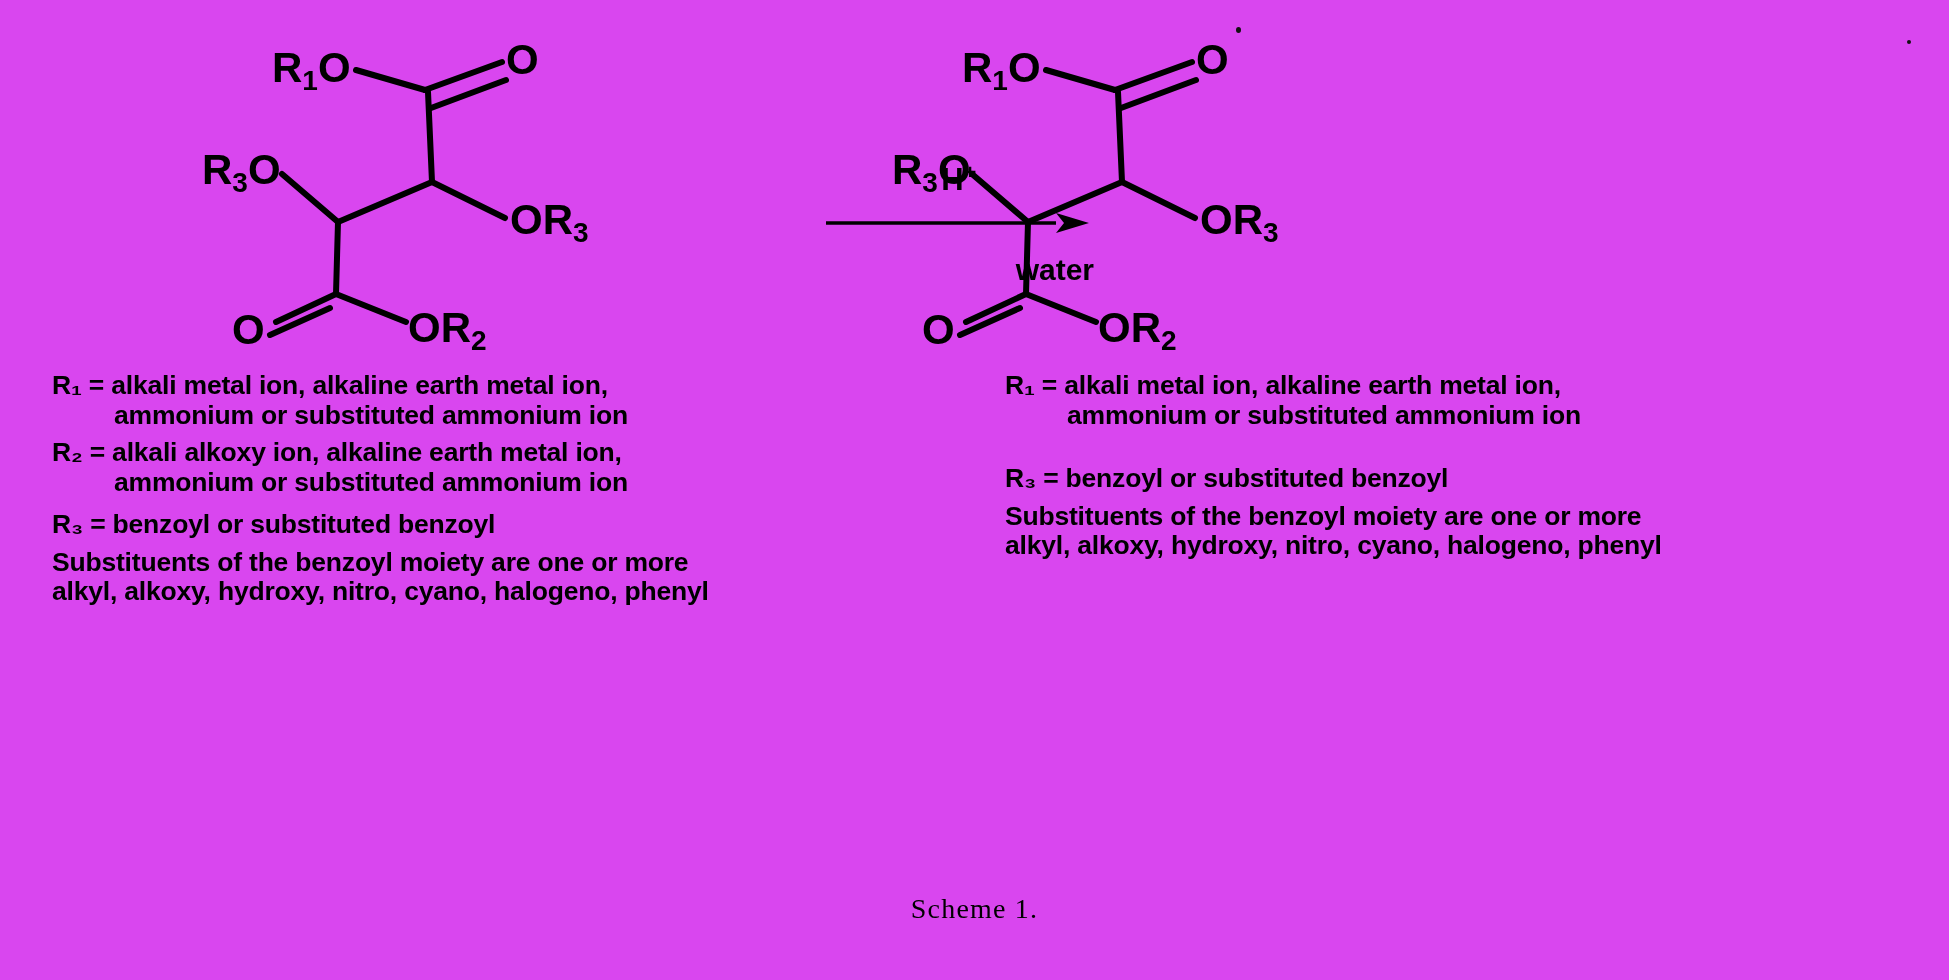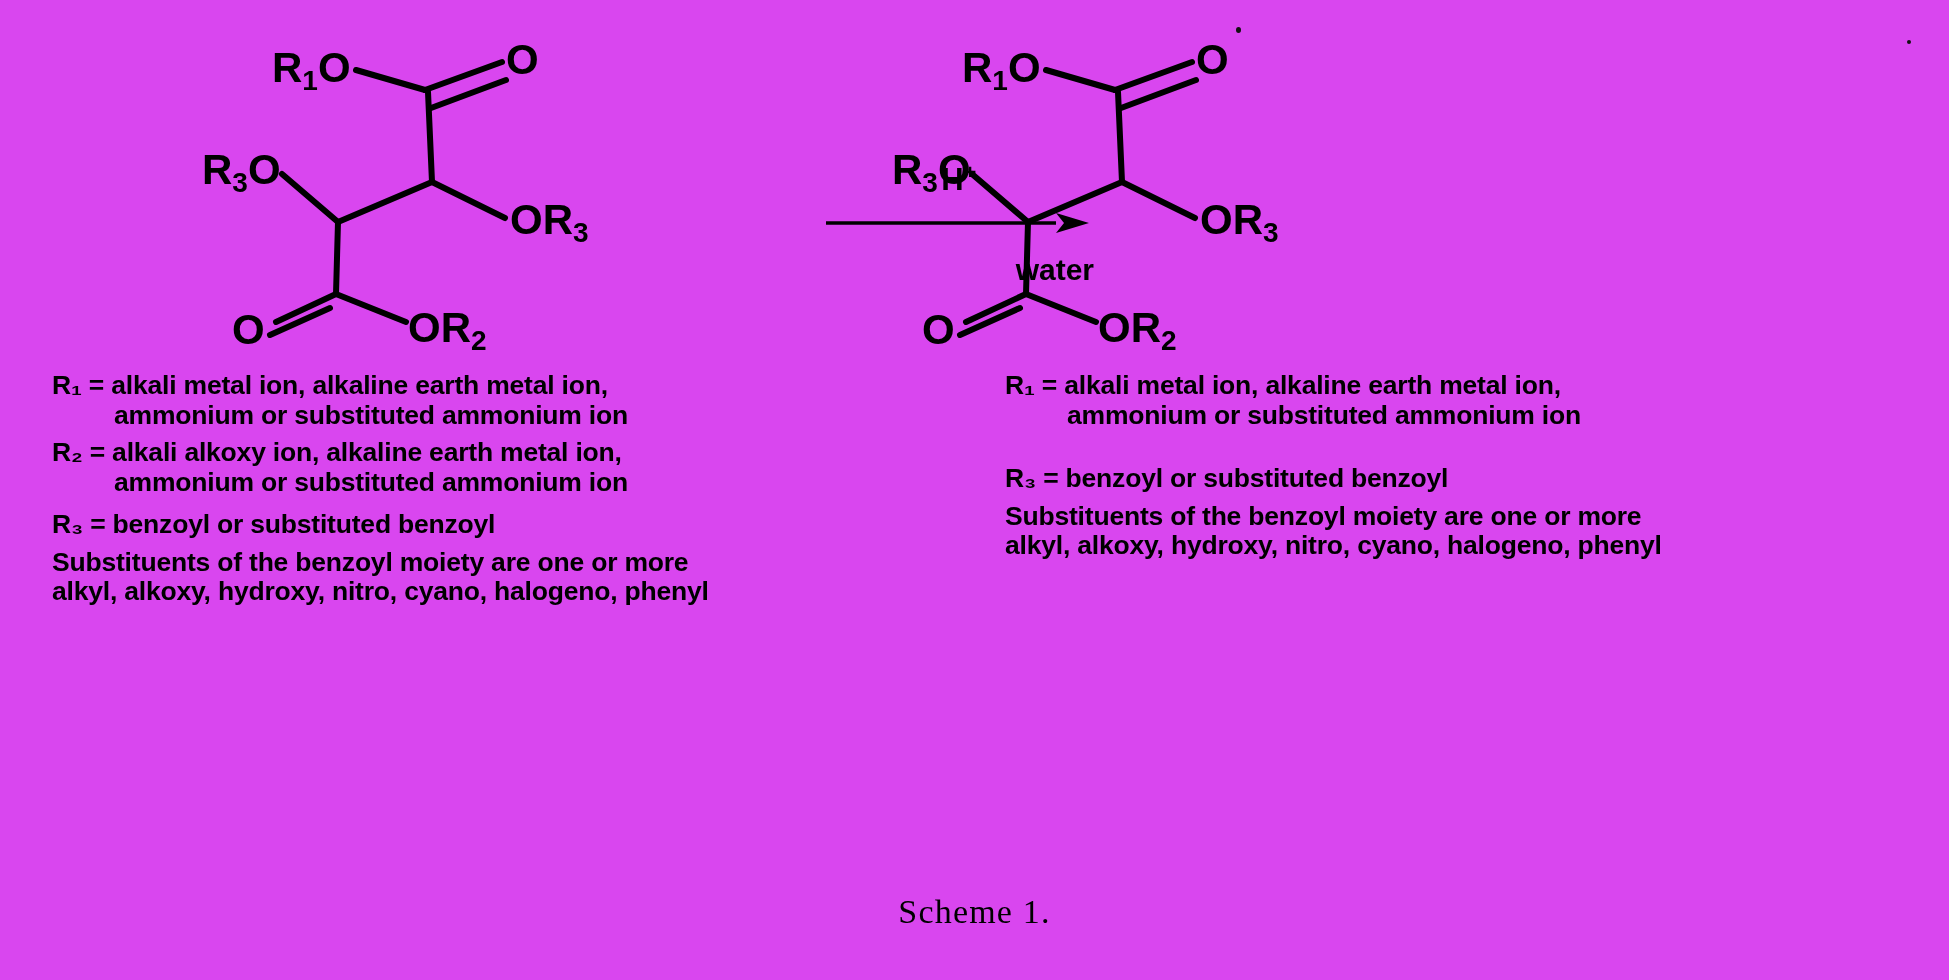--- a/index.html
+++ b/index.html
@@ -35,21 +35,21 @@
   .defs.right{left:1005px;width:790px;}
 
   .drow{display:block;margin:0 0 3px 0;white-space:nowrap;}
   .drow.indent{padding-left:62px;}
   .gap{height:13px;}
   .gap-sm{height:8px;}
   .para{white-space:nowrap;margin:0 0 3px 0;}
 
   
   .caption{position:absolute;left:0;top:893px;width:100%;text-align:center;
-           font-family:"Liberation Serif", serif;font-size:34px;
+           font-family:"Liberation Serif", serif;font-size:28px;
            letter-spacing:1.2px;font-weight:400;}
 </style>
 </head>
 <body>
 
 <div class="page">
 
   <div class="speck" style="left:1236px;top:27px;width:5px;height:6px;"></div>
   <div class="speck" style="left:1907px;top:40px;width:4px;height:4px;"></div>
 

